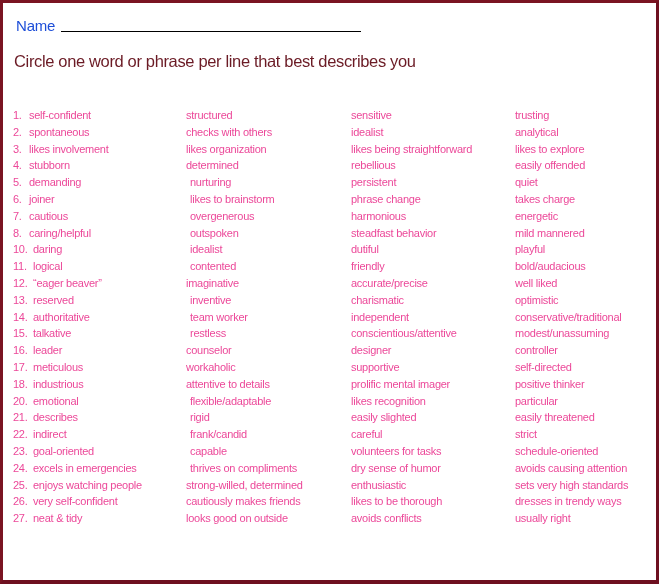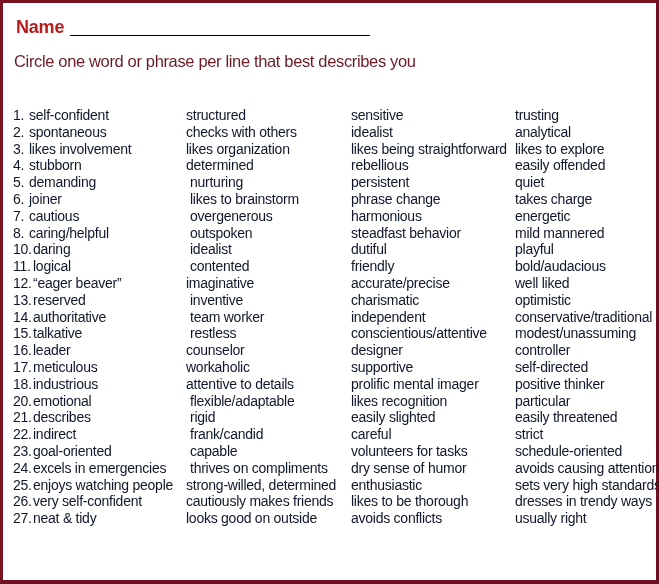--- a/index.html
+++ b/index.html
@@ -24,25 +24,24 @@
       border-top: 3px solid #7a1422;
       border-left: 3px solid #7a1422;
       border-right: 3px solid #6e1020;
       border-bottom: 4px solid #6e1020;
       background: #ffffff;
     }
     .name-row {
       position: absolute;
       left: 13px;
       top: 14px;
-      font-size: 18px;
-      color: #b91c1c;
+      font-size: 15px;
+      color: #1d4ed8;
       display: flex;
       align-items: flex-end;
-      font-weight: bold;
     }
     .name-label {
       letter-spacing: -0.2px;
     }
     .name-line {
       display: inline-block;
       width: 300px;
       height: 0;
       border-bottom: 1px solid #000;
       margin-left: 6px;
@@ -60,22 +59,22 @@
     }
     .word-table {
       position: absolute;
       left: 0;
       top: 107px;
       width: 659px;
     }
     .row {
       position: relative;
       height: 16.8px;
-      font-size: 14px;
-      color: #0f172a;
+      font-size: 11px;
+      color: #ec4899;
       letter-spacing: -0.25px;
       white-space: nowrap;
     }
     .cell {
       position: absolute;
       top: 0;
       line-height: 16.8px;
     }
     .c0 { left: 13px; }
     .c1 { left: 186px; }

